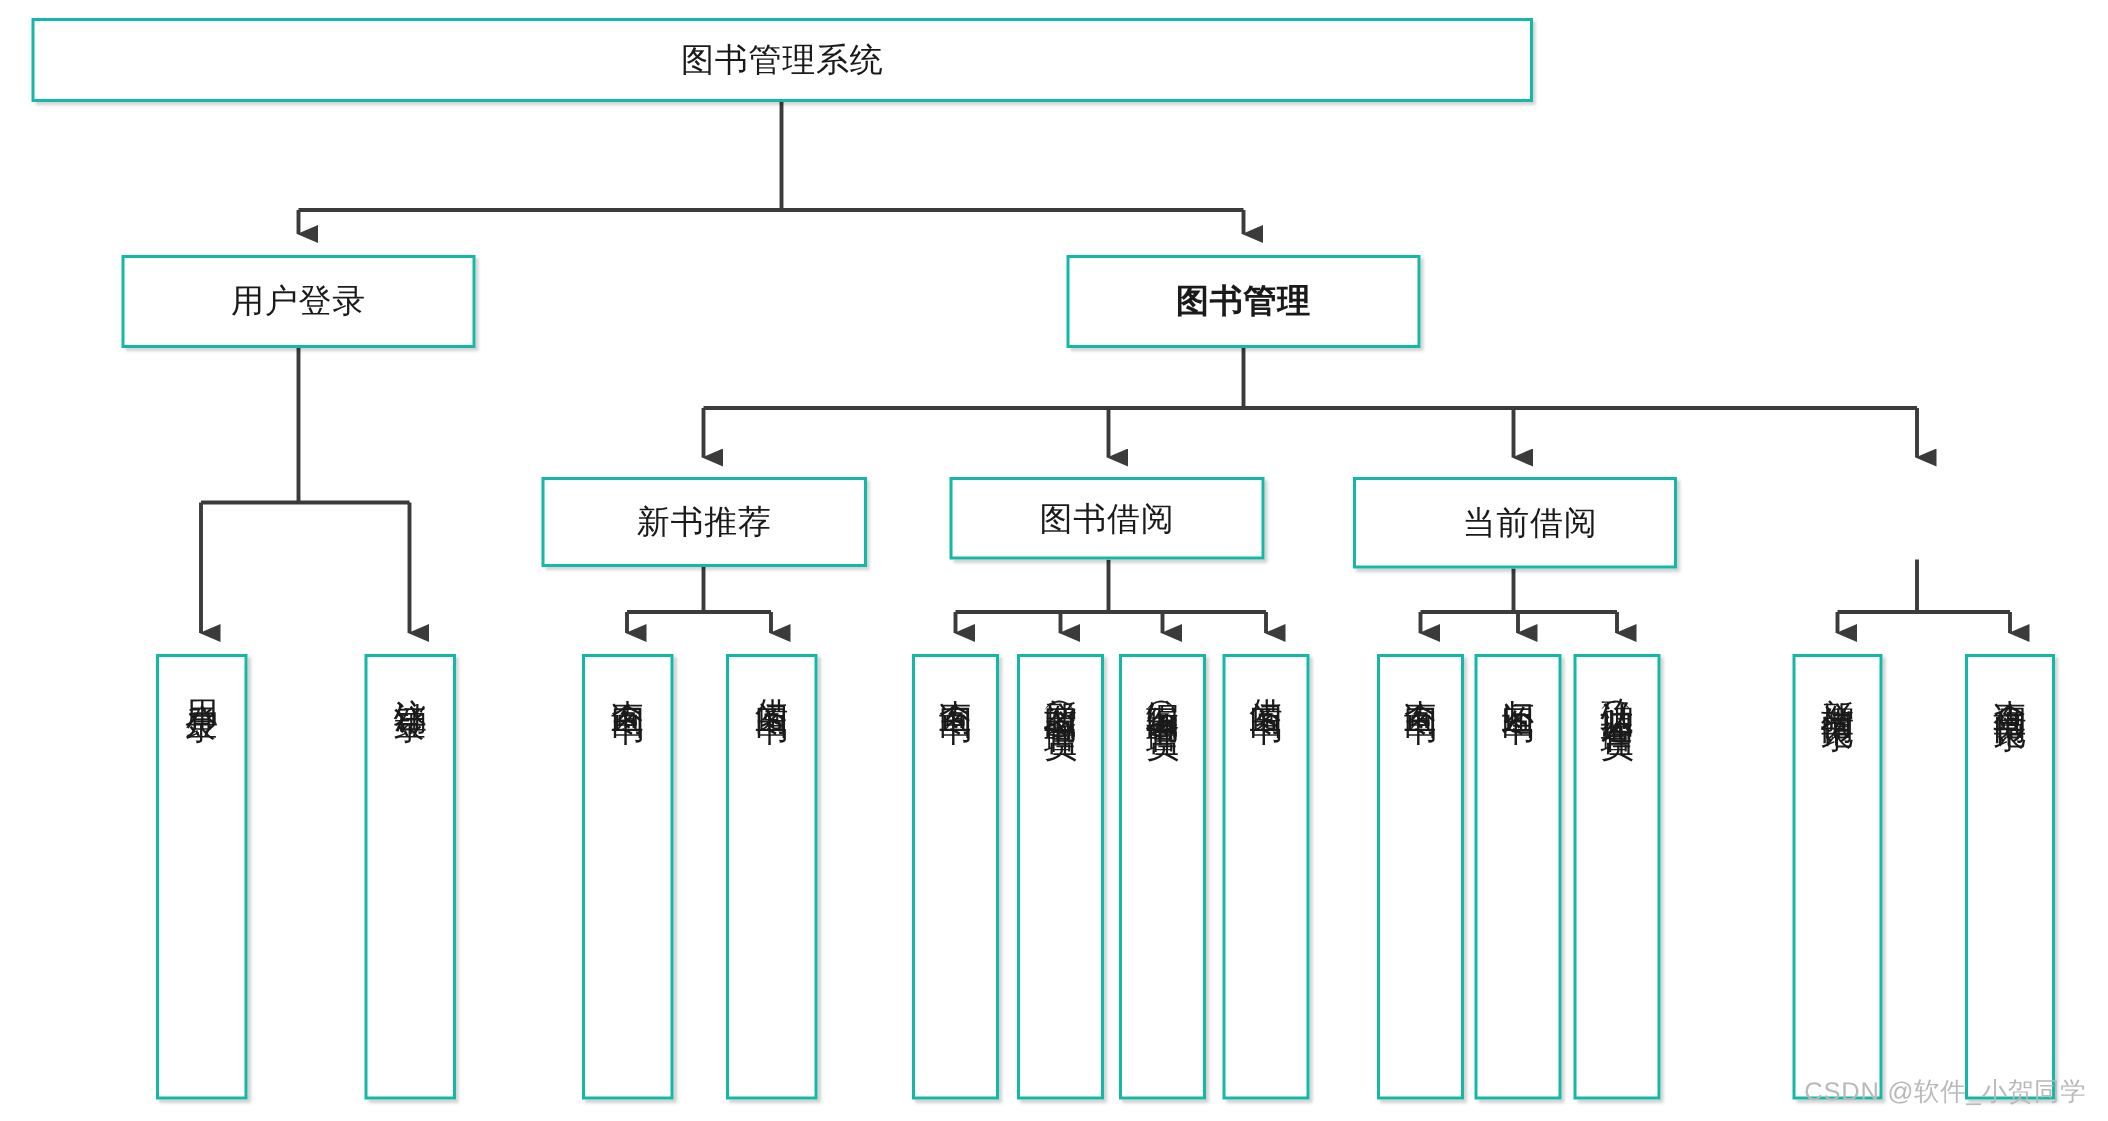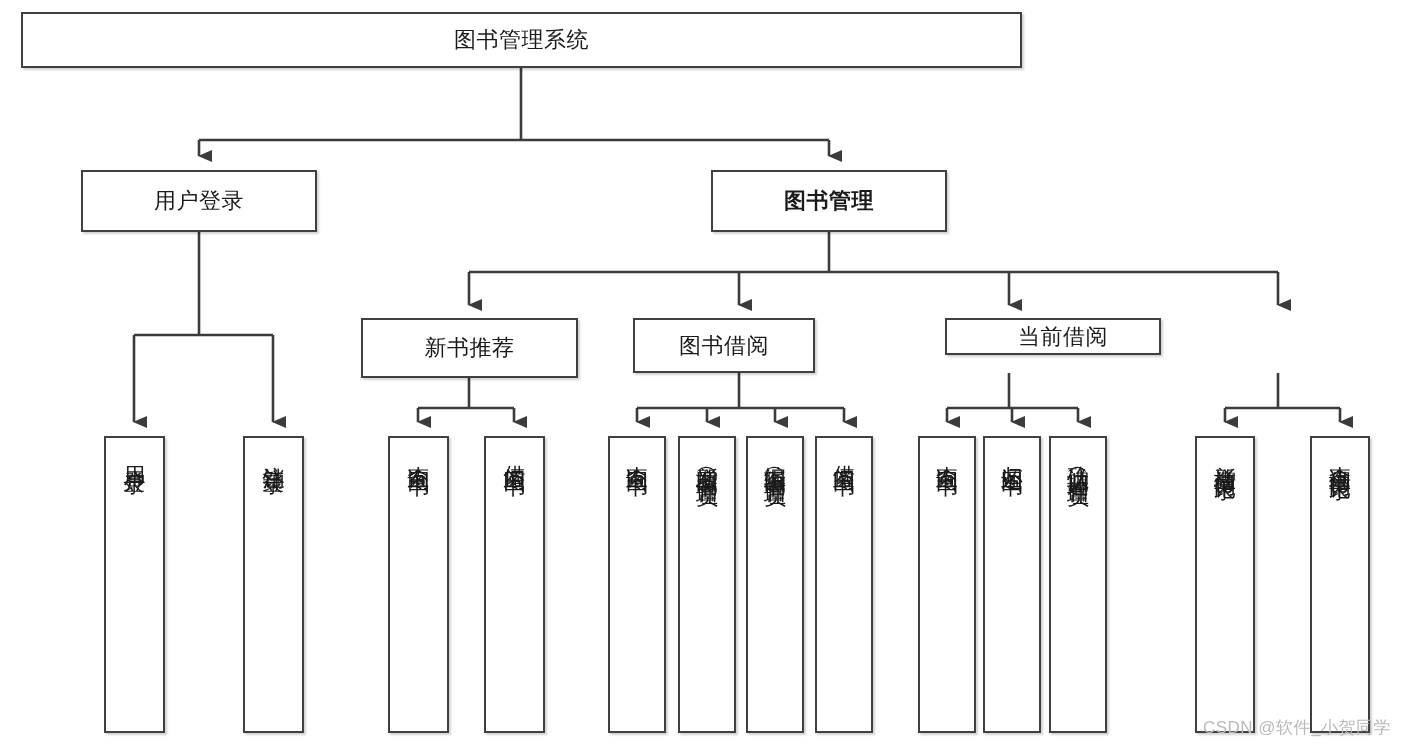--- a/index.html
+++ b/index.html
@@ -23,21 +23,21 @@
     position: absolute;
     left: 0;
     top: 0;
     width: 1405px;
     height: 747px;
   }
   .node {
     position: absolute;
     box-sizing: border-box;
     background: #ffffff;
-    border: 2px solid #404040;
+    border: 2px solid #14b8a6;
     box-shadow: 2px 2px 2px rgba(0,0,0,0.18);
     display: flex;
     align-items: center;
     justify-content: center;
     color: #1a1a1a;
   }
   .node-label {
     font-size: 22px;
     line-height: 1.15;
     letter-spacing: 0.5px;
@@ -131,24 +131,24 @@
   <div class="node" style="left: 81px; top: 170px; width: 236px; height: 62px;">
     <span class="node-label">用户登录</span>
   </div>
   <div class="node" style="left: 711px; top: 170px; width: 236px; height: 62px; font-weight: bold;">
     <span class="node-label">图书管理</span>
   </div>
 
   <div class="node" style="left: 361px; top: 318px; width: 217px; height: 60px;">
     <span class="node-label">新书推荐</span>
   </div>
-  <div class="node" style="left: 633px; top: 318px; width: 182px; height: 55px;">
+  <div class="node" style="left: 633px; top: 318px; width: 210px; height: 55px;">
     <span class="node-label">图书借阅</span>
   </div>
-  <div class="node" style="left: 945px; top: 318px; width: 216px; height: 37px; padding-left: 20px;">
+  <div class="node" style="left: 902px; top: 318px; width: 216px; height: 61px; padding-left: 20px;">
     <span class="node-label">当前借阅</span>
   </div>
 
   <div class="node vertical" style="left: 104px; top: 436px; width: 61px; height: 297px;">
     <span class="node-label">用户登录</span>
   </div>
   <div class="node vertical" style="left: 243px; top: 436px; width: 61px; height: 297px;">
     <span class="node-label">注销登录</span>
   </div>
   <div class="node vertical" style="left: 388px; top: 436px; width: 61px; height: 297px;">

